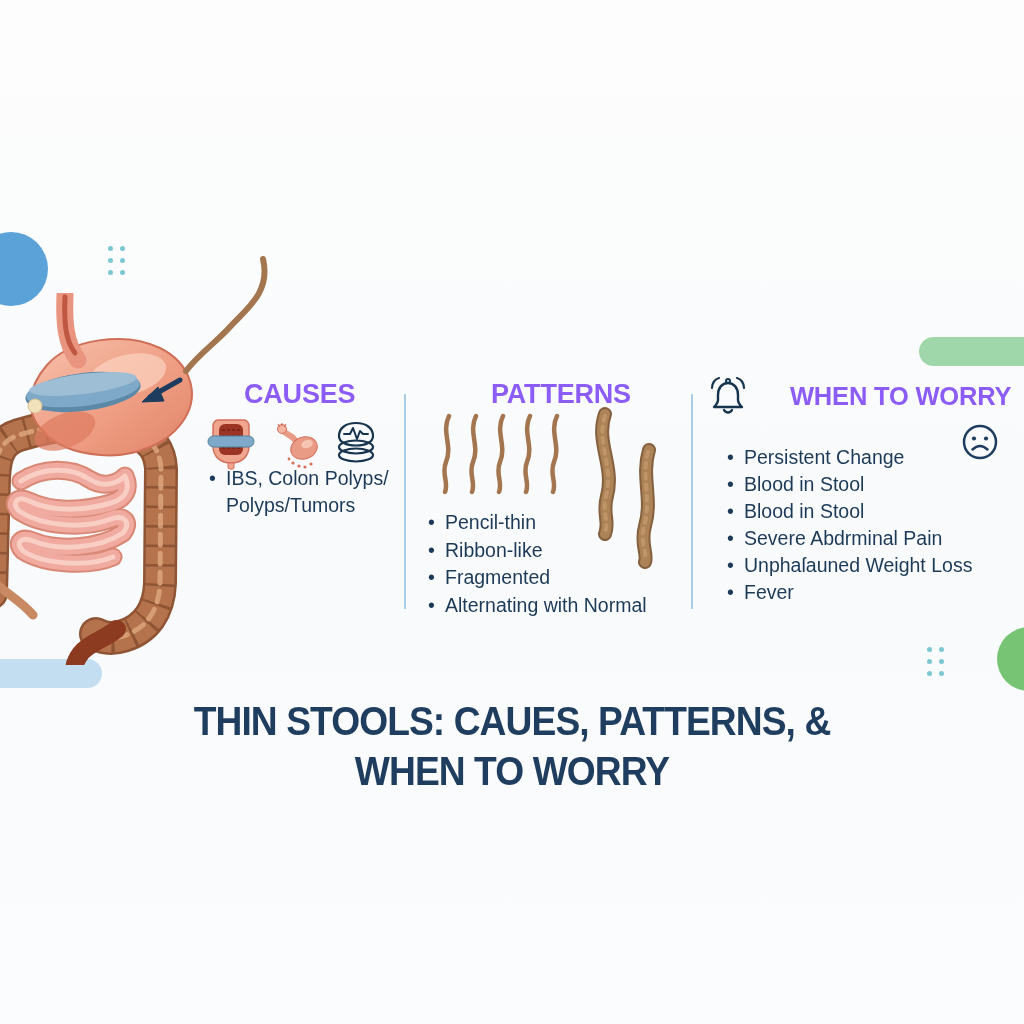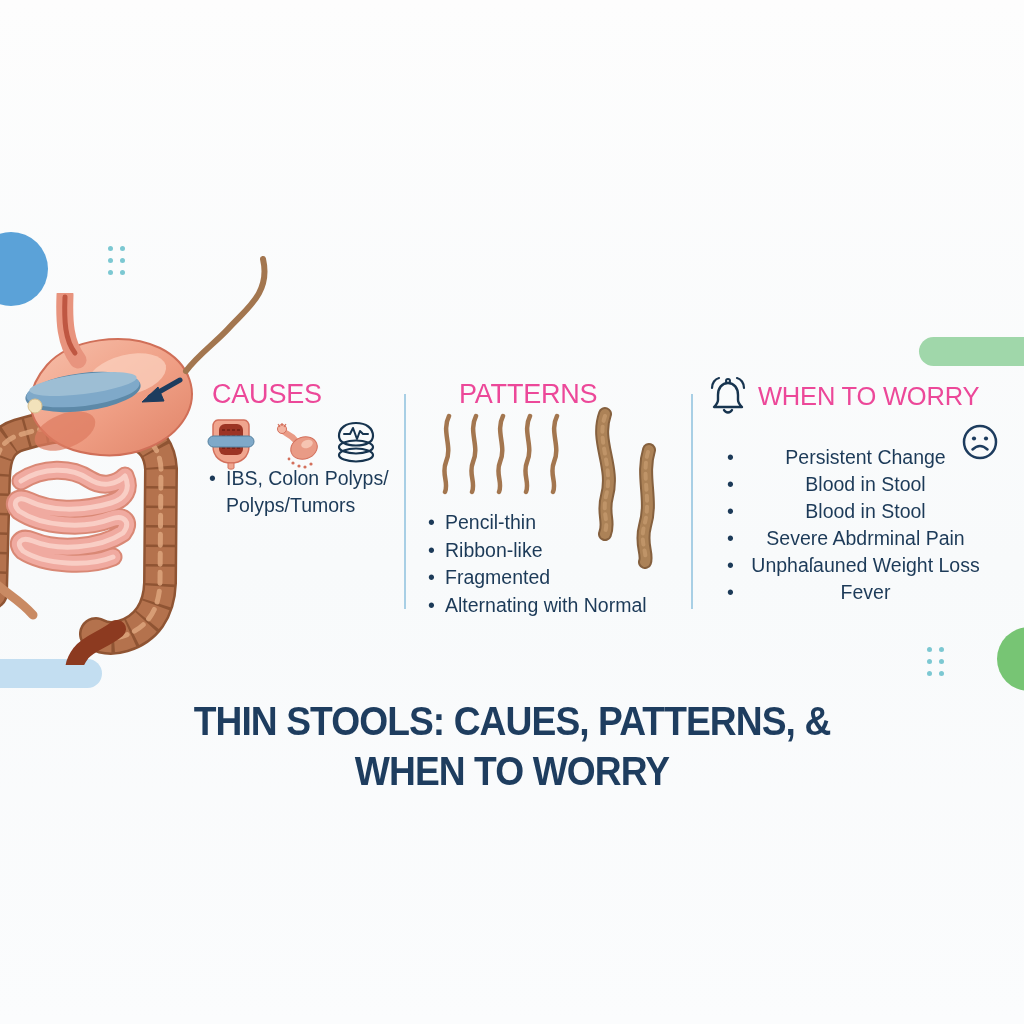--- a/index.html
+++ b/index.html
@@ -16,21 +16,21 @@
   .dots i{width:5px;height:5px;border-radius:50%;background:#7cc8d2;display:block;}
   .dots-top{left:108px;top:246px;}
   .dots-bottom{left:927px;top:647px;}
   .lightblue-pill{left:-30px;top:659px;width:132px;height:29px;border-radius:15px;background:#c3def1;}
   .green-pill{left:919px;top:337px;width:140px;height:29px;border-radius:15px;background:#a0d7aa;}
   .green-circle{left:997px;top:627px;width:64px;height:64px;border-radius:50%;background:#77c574;}
   .divider{width:2px;background:#a8cfe5;}
   .divider-1{left:404px;top:394px;height:215px;}
   .divider-2{left:691px;top:394px;height:215px;}
   
-  .col-heading{font-weight:400;color:#ec4899;font-size:27px;line-height:28px;letter-spacing:-.2px;}
+  .col-heading{font-weight:700;color:#8b5cf6;font-size:27px;line-height:28px;letter-spacing:-.2px;margin-left:32px;}
   ul.blist{margin:0;padding:0;list-style:none;font-size:19.5px;line-height:27px;font-weight:500;color:#1c3a58;}
   ul.blist li{position:relative;padding-left:17px;white-space:pre-line;}
   ul.blist li::before{content:"\2022";position:absolute;left:0;top:0;color:#1c3a58;}
   .worry-header{display:flex;align-items:center;gap:9px;}
   
   .footer-title{left:0;top:696px;width:1024px;text-align:center;
     font-size:40px;line-height:50px;font-weight:700;color:#1e3d5f;letter-spacing:-1px;
     transform:scaleX(.93);transform-origin:512px 0;}
   svg{display:block;}
 </style>
@@ -195,21 +195,21 @@
   <div class="col-heading" style="font-size:25.5px;">WHEN TO WORRY</div>
 </div>
 
 <svg class="abs" style="left:959px;top:421px;" width="42" height="42" viewBox="0 0 42 42" fill="none" stroke="#1d3c5e" stroke-linecap="round">
   <circle cx="21" cy="21" r="16" stroke-width="2.5"></circle>
   <circle cx="15" cy="17.5" r="2.1" fill="#1d3c5e" stroke="none"></circle>
   <circle cx="27" cy="17.5" r="2.1" fill="#1d3c5e" stroke="none"></circle>
   <path d="M13.5,28.5 Q21,21.5 28.5,28.5" stroke-width="2.5"></path>
 </svg>
 
-<ul class="blist abs" style="left:727px;top:444px;width:260px;text-align:center;">
+<ul class="blist abs" style="left:727px;top:444px;width:260px;">
   <li>Persistent Change</li>
   <li>Blood in Stool</li>
   <li>Blood in Stool</li>
   <li>Severe Abdrminal Pain</li>
   <li>Unphaſauned Weight Loss</li>
   <li>Fever</li>
 </ul>
 
 <div class="abs footer-title">
   <div>THIN STOOLS: CAUES, PATTERNS, &amp;</div>

